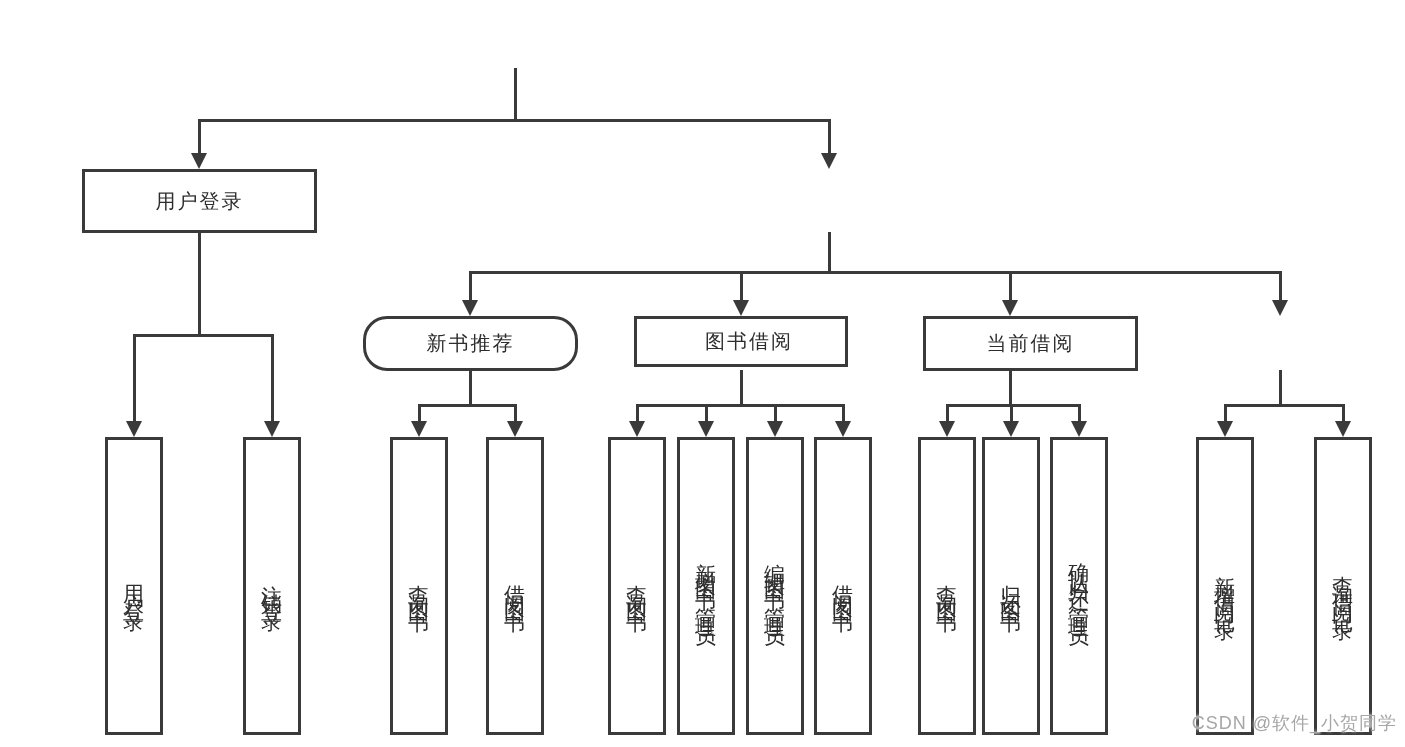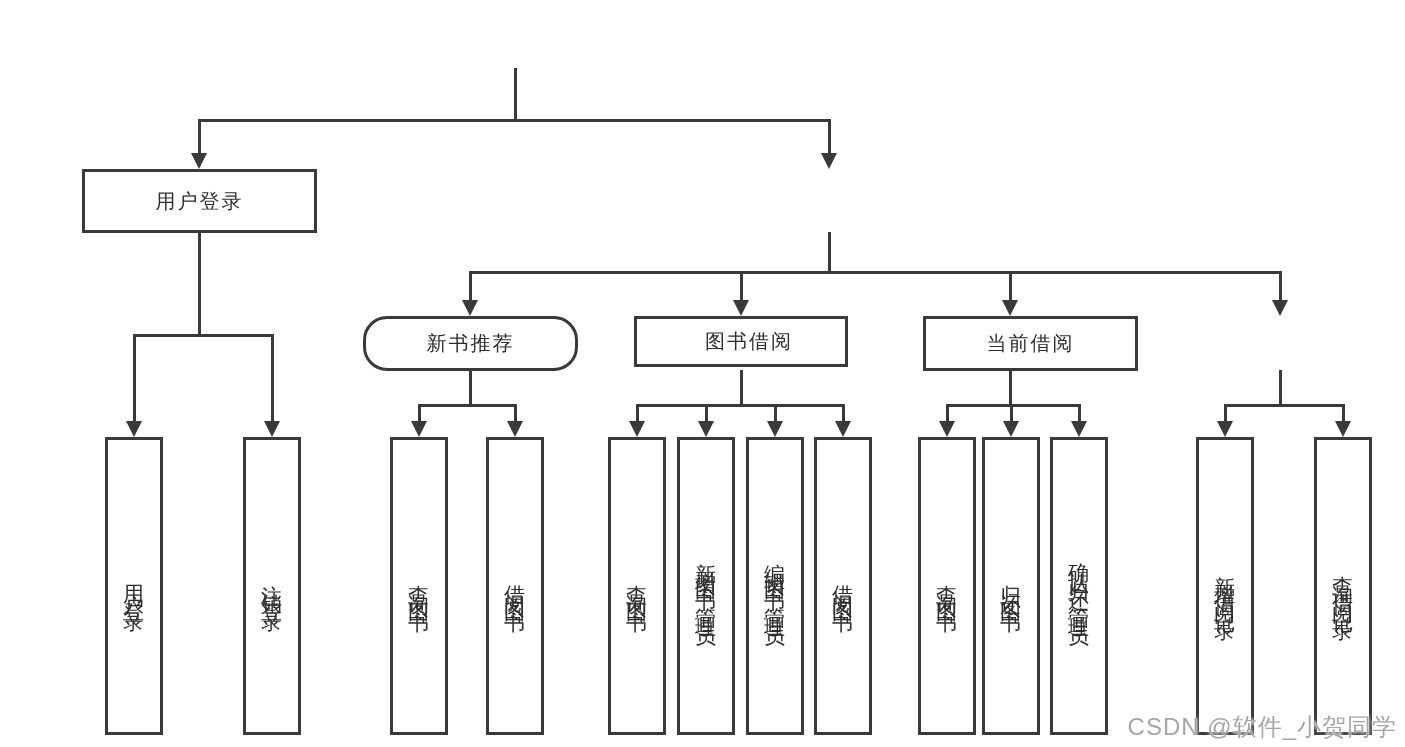--- a/index.html
+++ b/index.html
@@ -40,21 +40,21 @@
     position: absolute;
     width: 0; height: 0;
     border-left: 8px solid transparent;
     border-right: 8px solid transparent;
     border-top: 16px solid #3a3a3a;
   }
   .watermark {
     position: absolute;
     top: 711px;
     right: 8px;
-    font-size: 24px;
+    font-size: 18px;
     letter-spacing: 1px;
     color: #a6a6a6;
     text-shadow: 0 0 2px #ffffff, 0 0 4px #ffffff;
     z-index: 5;
   }
 </style>
 </head>
 <body>
 
 <div class="stage">

